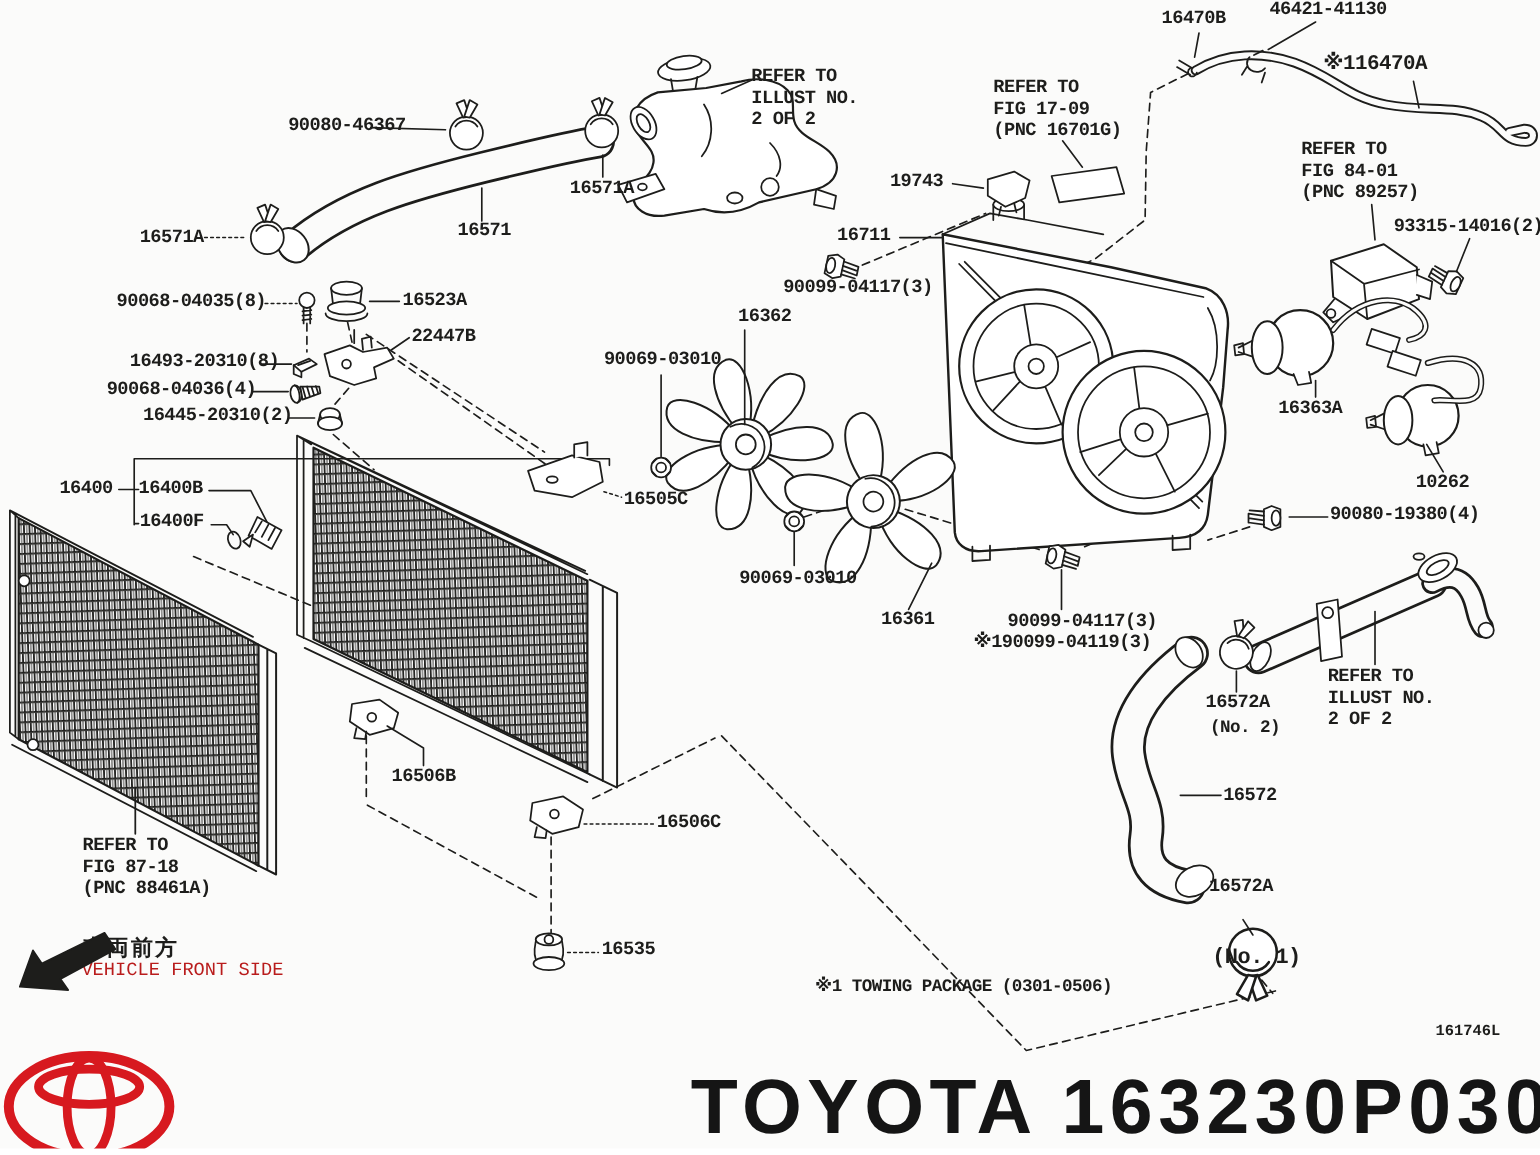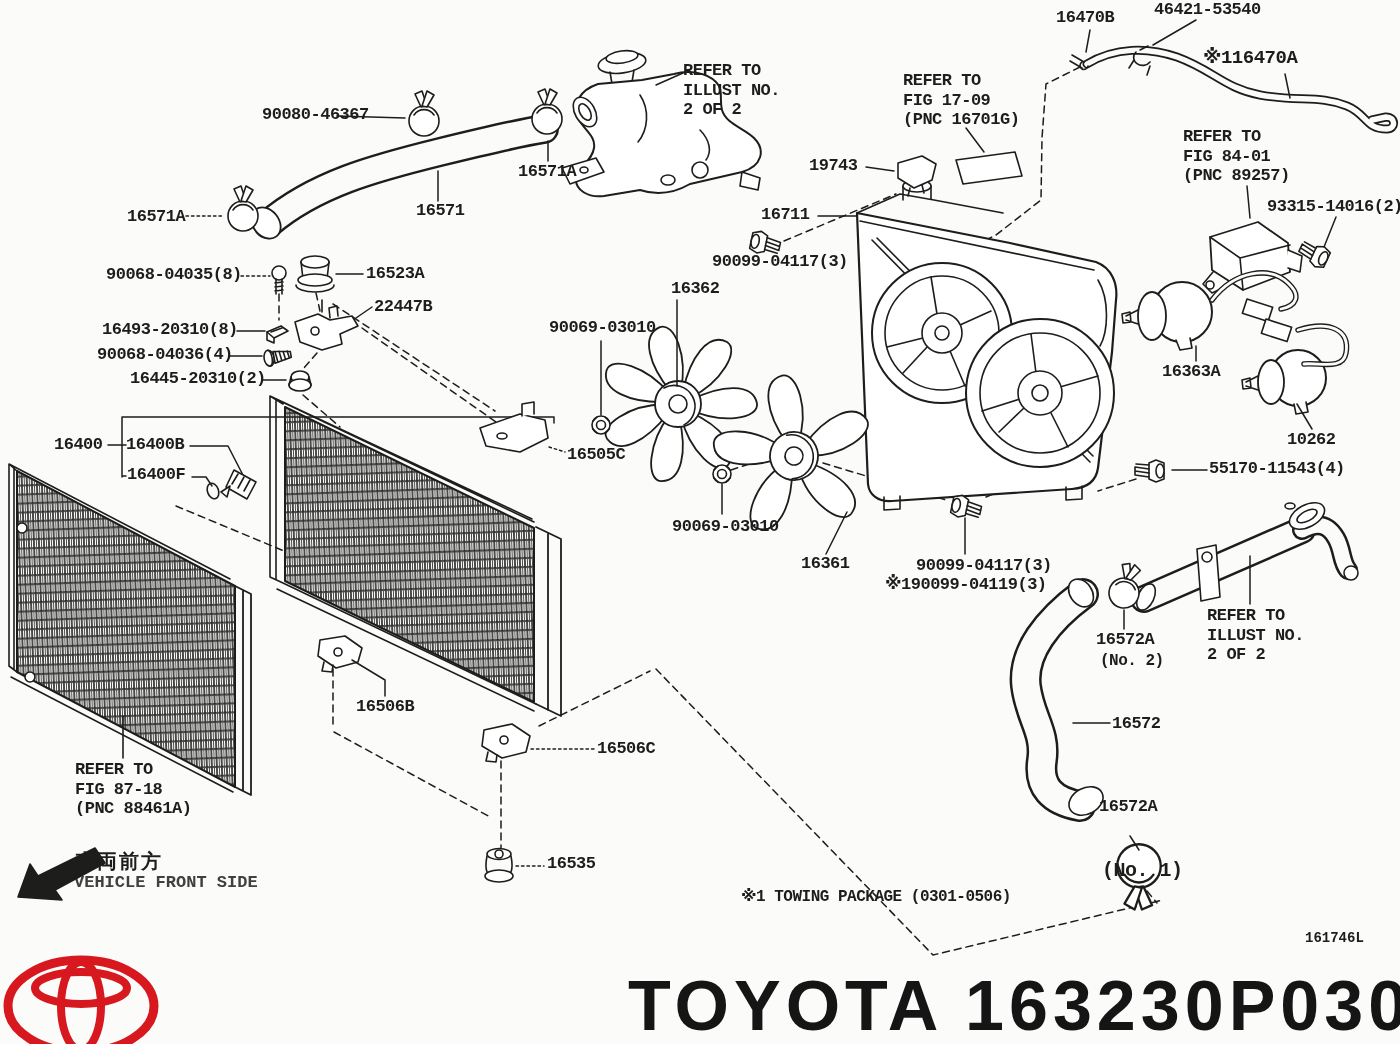--- a/index.html
+++ b/index.html
@@ -10,21 +10,21 @@
   .label{position:absolute;font-weight:bold;font-size:17px;letter-spacing:-0.5px;
          color:#1d1d1b;white-space:pre;line-height:1.05;}
   .refnote{position:absolute;font-weight:bold;font-size:17px;letter-spacing:-0.5px;
          color:#1d1d1b;line-height:19.5px;white-space:pre;}
   .refnote span{display:block;}
   #footer-caption{position:absolute;left:628px;top:966px;font-family:"Liberation Sans",sans-serif;
          font-weight:bold;font-size:70px;letter-spacing:5px;color:#151515;white-space:pre;}
   #sheet-code{position:absolute;left:1305px;top:930px;font-weight:bold;font-size:14px;color:#1d1d1b;}
   #front-jp{position:absolute;left:75px;top:848px;font-family:"DejaVu Sans",sans-serif;
          font-weight:bold;font-size:20px;color:#1d1d1b;letter-spacing:2px;}
-  #front-en{position:absolute;left:74px;top:873px;font-weight:bold;font-size:17px;color:#404040;}
+  #front-en{position:absolute;left:74px;top:873px;font-weight:normal;font-size:17px;color:#b91c1c;}
   #towing-note{position:absolute;left:741px;top:886px;font-weight:bold;font-size:16px;
          letter-spacing:-0.5px;color:#1d1d1b;white-space:pre;}
 </style>
 </head>
 <body>
 
 <div id="stage">
 
 <svg id="art" width="1400" height="1050" viewBox="0 0 1400 1050" fill="none" stroke="#1d1d1b" stroke-width="1.6" stroke-linecap="round" stroke-linejoin="round">
 <defs>
@@ -351,49 +351,49 @@
 
 <g stroke="#d7191f">
   <ellipse cx="81" cy="1006" rx="73" ry="46" stroke-width="9"></ellipse>
   <ellipse cx="81" cy="1006" rx="20" ry="44" stroke-width="8"></ellipse>
   <ellipse cx="81" cy="988" rx="46" ry="16" stroke-width="8"></ellipse>
 </g>
 </svg>
 
 <div id="labels">
       <span class="label" style="left: 1056px; top: 9px;">16470B</span>
-      <span class="label" style="left: 1154px; top: 1px;">46421-53540</span>
+      <span class="label" style="left: 1154px; top: 1px;">46421-41130</span>
       <span class="label" style="left: 1203px; top: 49px; font-size: 19px;">※116470A</span>
       <span class="label" style="left: 262px; top: 106px; text-align: center;">90080-46367</span>
       <span class="label" style="left: 518px; top: 163px;">16571A</span>
       <span class="label" style="left: 416px; top: 202px;">16571</span>
       <span class="label" style="left: 127px; top: 208px;">16571A</span>
       <span class="label" style="left: 809px; top: 157px;">19743</span>
       <span class="label" style="left: 761px; top: 206px;">16711</span>
       <span class="label" style="left: 1267px; top: 198px;">93315-14016(2)</span>
       <span class="label" style="left: 712px; top: 253px;">90099-04117(3)</span>
       <span class="label" style="left: 651px; top: 280px; margin-left: 20px;">16362</span>
       <span class="label" style="left: 549px; top: 319px;">90069-03010</span>
       <span class="label" style="left: 106px; top: 266px;">90068-04035(8)</span>
       <span class="label" style="left: 366px; top: 265px;">16523A</span>
       <span class="label" style="left: 374px; top: 298px;">22447B</span>
-      <span class="label" style="left: 102px; top: 321px; text-align: center;">16493-20310(8)</span>
+      <span class="label" style="left: 118px; top: 321px; text-align: center;">16493-20310(8)</span>
       <span class="label" style="left: 97px; top: 346px;">90068-04036(4)</span>
       <span class="label" style="left: 130px; top: 370px;">16445-20310(2)</span>
       <span class="label" style="left: 54px; top: 436px;">16400</span>
       <span class="label" style="left: 126px; top: 436px; text-align: center;">16400B</span>
       <span class="label" style="left: 127px; top: 466px;">16400F</span>
       <span class="label" style="left: 567px; top: 446px;">16505C</span>
       <span class="label" style="left: 1162px; top: 363px;">16363A</span>
       <span class="label" style="left: 1287px; top: 431px;">10262</span>
       <span class="label" style="left: 672px; top: 518px;">90069-03010</span>
       <span class="label" style="left: 801px; top: 555px;">16361</span>
       <span class="label" style="left: 916px; top: 557px;">90099-04117(3)</span>
       <span class="label" style="left: 885px; top: 576px;">※190099-04119(3)</span>
-      <span class="label" style="left: 1209px; top: 460px;">55170-11543(4)</span>
+      <span class="label" style="left: 1209px; top: 460px;">90080-19380(4)</span>
       <span class="label" style="left: 1096px; top: 631px;">16572A</span>
       <span class="label" style="left: 1100px; top: 653px; font-size: 16px;">(No. 2)</span>
       <span class="label" style="left: 1112px; top: 715px;">16572</span>
       <span class="label" style="left: 1099px; top: 798px;">16572A</span>
       <span class="label" style="left: 1102px; top: 860px; font-size: 20px;">(No. 1)</span>
       <span class="label" style="left: 356px; top: 698px;">16506B</span>
       <span class="label" style="left: 597px; top: 740px;">16506C</span>
       <span class="label" style="left: 547px; top: 855px;">16535</span>
       <div class="refnote" style="left: 683px; top: 61px;"><span>REFER TO</span><span>ILLUST NO.</span><span>2 OF 2</span></div>
       <div class="refnote" style="left: 903px; top: 71px;"><span>REFER TO</span><span>FIG 17-09</span><span>(PNC 16701G)</span></div>

